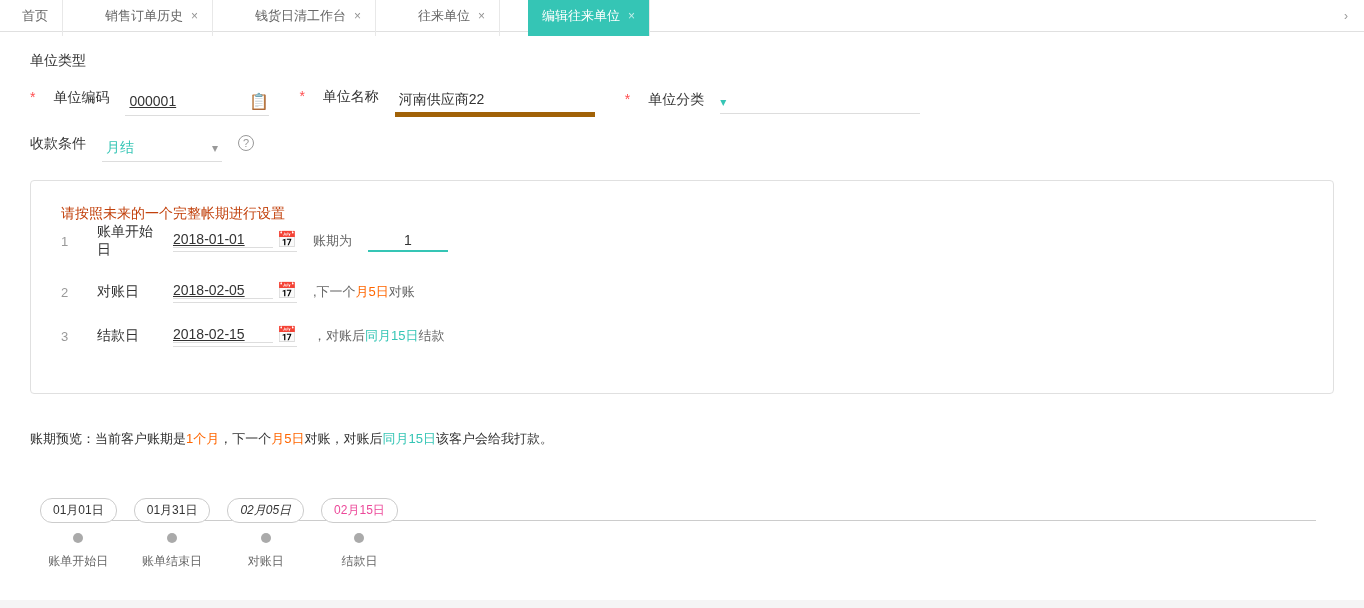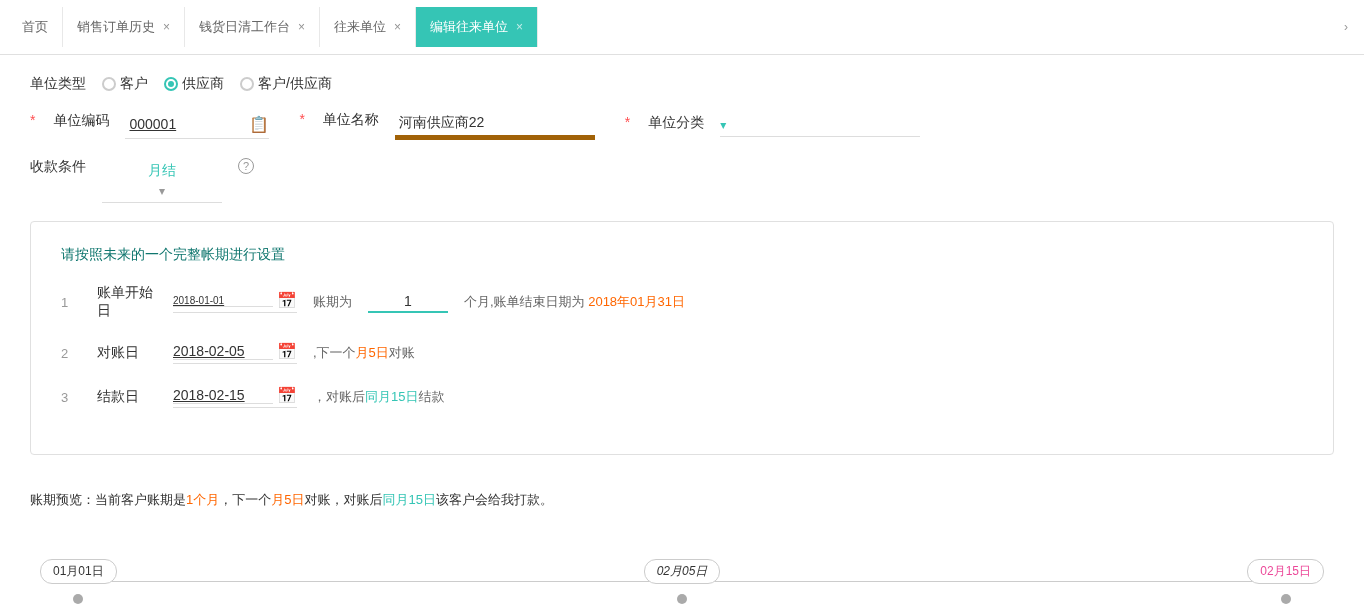--- a/index.html
+++ b/index.html
@@ -4,22 +4,23 @@
   <style>
     * { box-sizing: border-box; margin: 0; padding: 0; }
     body { font-family: 'Microsoft YaHei', Arial, sans-serif; font-size: 14px; color: #333; background: #f5f5f5; }
 
     
     .tabs-bar {
       display: flex;
       align-items: center;
       background: #fff;
       border-bottom: 1px solid #e0e0e0;
-      height: 55px;
+      height: 32px;
       padding: 0 8px;
+      gap: 28px;
     }
     .tab {
       display: flex;
       align-items: center;
       padding: 0 14px;
       height: 40px;
       cursor: pointer;
       font-size: 13px;
       color: #666;
       border-right: 1px solid #e8e8e8;
@@ -183,22 +184,21 @@
     }
 
     
     .period-box {
       border: 1px solid #e0e0e0;
       border-radius: 4px;
       padding: 24px 30px;
       margin-bottom: 20px;
     }
     .period-title {
-      color: #0f766e;
-      margin-bottom: 20px;
+      color: #c2410c;
       font-size: 14px;
     }
     .period-row {
       display: flex;
       align-items: center;
       margin-bottom: 22px;
       gap: 16px;
     }
     .period-num {
       width: 20px;
@@ -279,34 +279,20 @@
     <span class="close-btn">×</span>
   </div>
   <div class="tabs-arrow">›</div>
 </div>
 
 <div class="main-content">
 
   <div class="form-row">
     <div class="form-group">
       <span class="form-label">单位类型</span>
-      <div class="radio-group">
-        <label class="radio-item">
-          <div class="radio-circle"></div>
-          <span>客户</span>
-        </label>
-        <label class="radio-item">
-          <div class="radio-circle checked"></div>
-          <span>供应商</span>
-        </label>
-        <label class="radio-item">
-          <div class="radio-circle"></div>
-          <span>客户/供应商</span>
-        </label>
-      </div>
     </div>
   </div>
 
   <div class="form-row">
     <div class="form-group">
       <span class="required-star">*</span>
       <span class="form-label">单位编码</span>
       <div class="input-with-icon">
         <input type="text" class="input-field" style="border-bottom: none; width: 120px;" value="000001">
         <span class="calendar-icon">📋</span>
@@ -322,44 +308,40 @@
       <span class="form-label">单位分类</span>
       <div class="dropdown-field" style="min-width:200px;">
         <span class="dropdown-arrow">▾</span>
       </div>
     </div>
   </div>
 
   <div class="form-row">
     <div class="form-group">
       <span class="form-label">收款条件</span>
-      <div class="select-field" style="min-width:120px;flex-direction:column;">
+      <div class="select-field" style="min-width:120px;">
         <span class="select-text">月结</span>
         <span class="select-arrow">▾</span>
       </div>
       <div class="help-icon">?</div>
     </div>
   </div>
 
   <div class="period-box">
     <div class="period-title">请按照未来的一个完整帐期进行设置</div>
 
     <div class="period-row">
       <span class="period-num">1</span>
       <span class="period-field-label">账单开始日</span>
       <div class="input-with-icon">
-        <input type="text" value="2018-01-01" style="border-top: none; border-right: none; border-left: none; border-image: initial; border-bottom: 1px solid rgb(221, 221, 221); outline: none; font-size: 10px; width: 100px; background: transparent;">
+        <input type="text" value="2018-01-01" style="border-top: none; border-right: none; border-left: none; border-image: initial; border-bottom: 1px solid rgb(221, 221, 221); outline: none; font-size: 14px; width: 100px; background: transparent;">
         <span class="calendar-icon">📅</span>
       </div>
       <span class="period-desc">账期为</span>
       <input type="text" class="period-input" value="1" style="">
-      <span class="period-desc">
-        <span>个月,账单结束日期为</span>
-        <span class="highlight-orange">2018年01月31日</span>
-      </span>
     </div>
 
     <div class="period-row">
       <span class="period-num">2</span>
       <span class="period-field-label">对账日</span>
       <div class="input-with-icon">
         <input type="text" value="2018-02-05" style="border-top: none; border-right: none; border-left: none; border-image: initial; border-bottom: 1px solid rgb(221, 221, 221); outline: none; font-size: 14px; width: 100px; background: transparent;">
         <span class="calendar-icon">📅</span>
       </div>
       <span class="period-desc">
@@ -384,28 +366,33 @@
   <div class="preview-section">
     <div class="preview-text">
       <span>账期预览：当前客户账期是</span><span class="highlight-orange">1个月</span><span>，下一个</span><span class="highlight-orange">月5日</span><span>对账，对账后</span><span class="highlight-teal">同月15日</span><span>该客户会给我打款。</span>
     </div>
 
     <div class="timeline-container">
       <div style="position:relative;width:100%;display:flex;align-items:center;">
 
         <div style="position:absolute;top:22px;left:8px;right:8px;height:1px;background:#ccc;z-index:0;"></div>
 
-        <div style="display:flex;justify-content:space-between;width:100%;position:relative;z-index:1;gap:17px;">
+        <div style="display:flex;width:100%;position:relative;z-index:1;gap:17px;">
 
           <div class="timeline-point">
             <div style="background:#fff;border:1px solid #ccc;border-radius:12px;padding:3px 12px;font-size:12px;color:#333;">01月01日</div>
             <div style="width:10px;height:10px;border-radius:50%;background:#aaa;margin:4px auto;"></div>
             <div style="font-size:12px;color:#666;">账单开始日</div>
           </div>
 
+          <div class="timeline-point">
+            <div style="background:#fff;border:1px solid #ccc;border-radius:12px;padding:3px 12px;font-size:12px;color:#333;">01月31日</div>
+            <div style="width:10px;height:10px;border-radius:50%;background:#aaa;margin:4px auto;"></div>
+            <div style="font-size:12px;color:#666;">账单结束日</div>
+          </div>
 
           <div class="timeline-point">
             <div style="background:#fff;border:1px solid #ccc;border-radius:12px;padding:3px 12px;font-size:12px;color:#333;font-style:italic;">02月05日</div>
             <div style="width:10px;height:10px;border-radius:50%;background:#aaa;margin:4px auto;"></div>
             <div style="font-size:12px;color:#666;">对账日</div>
           </div>
 
           <div class="timeline-point">
             <div style="background:#fff;border:1px solid #ccc;border-radius:12px;padding:3px 12px;font-size:12px;color:#ec4899;">02月15日</div>
             <div style="width:10px;height:10px;border-radius:50%;background:#aaa;margin:4px auto;"></div>

